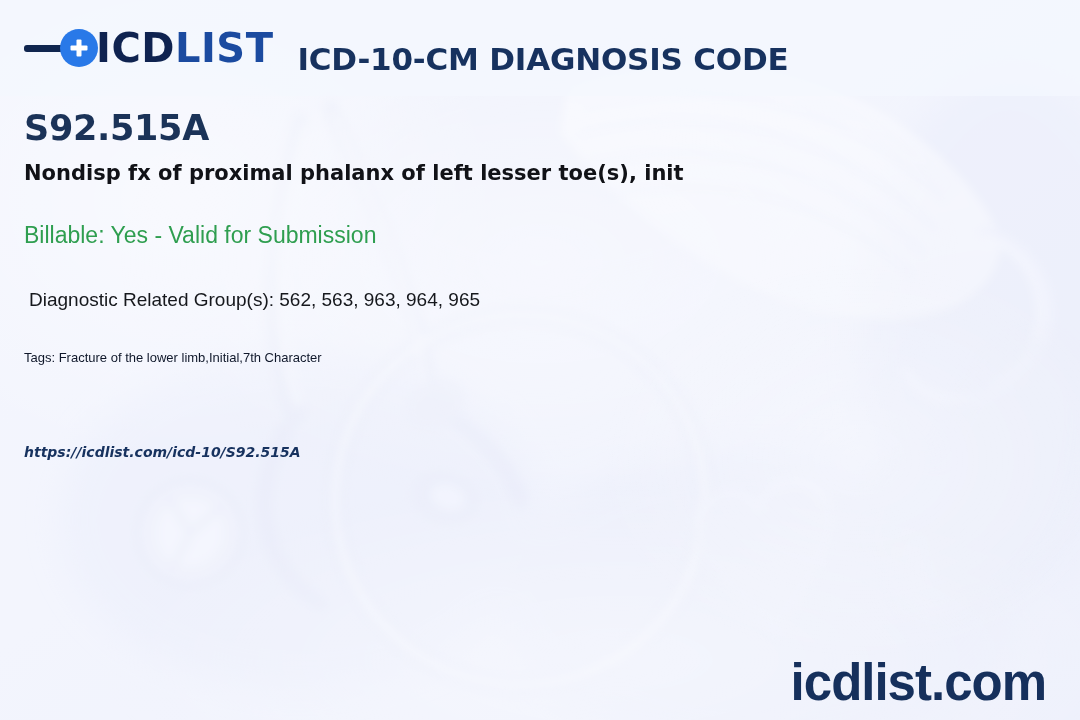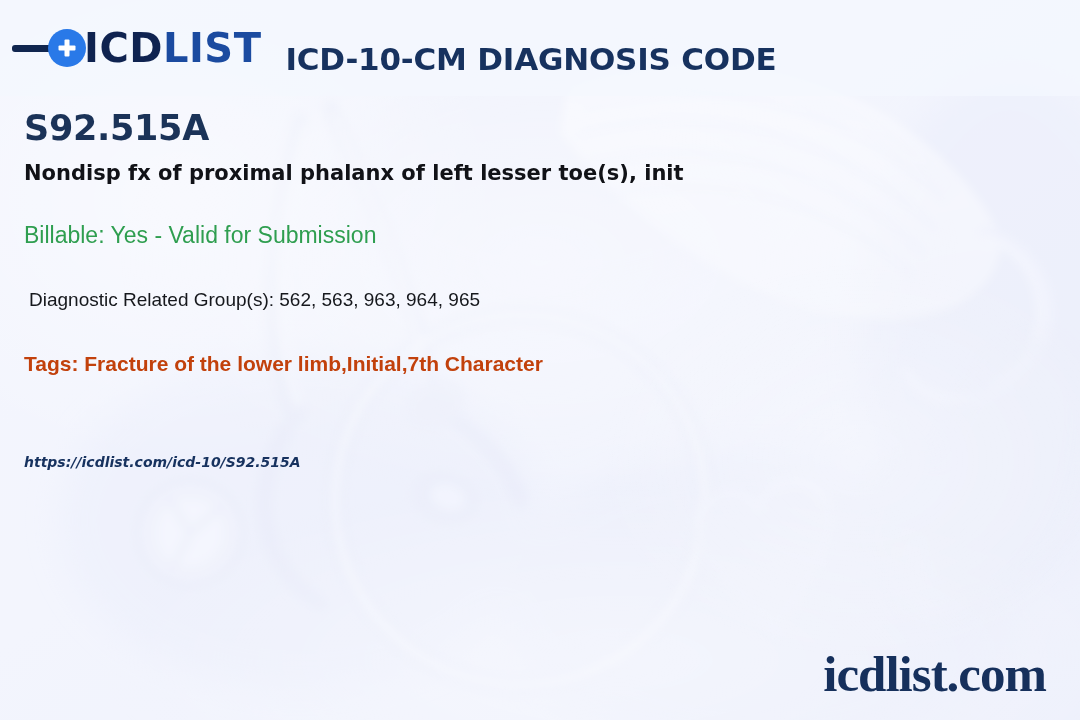--- a/index.html
+++ b/index.html
@@ -34,21 +34,21 @@
   .backdrop svg { display: block; }
 
   
   .header {
     position: absolute;
     left: 0; top: 0;
     width: 1080px;
     height: 96px;
     display: flex;
     align-items: center;
-    padding-left: 12px;
+    padding-left: 24px;
     box-sizing: border-box;
     z-index: 5;
   }
 
   .brand-logo {
     display: flex;
     align-items: center;
     height: 56px;
     flex: 0 0 auto;
   }
@@ -149,45 +149,44 @@
   .drg-line {
     font-family: "Liberation Sans", sans-serif;
     font-size: 19px;
     color: #16181d;
     line-height: 1.3;
     margin: 0 0 37px 5px;
   }
 
   .tags-line {
     font-family: "Liberation Sans", sans-serif;
-    font-size: 21px;
-    color: #c2410c;
+    font-size: 13px;
+    color: #0f172a;
     line-height: 1.3;
     margin: 0 0 76px 0;
-    font-weight: bold;
   }
 
   .source-url {
     font-family: "DejaVu Sans", sans-serif;
     font-weight: bold;
     font-size: 14px;
     color: #17325f;
     line-height: 1.3;
     margin: 0;
     text-decoration: none;
     display: inline-block;
     font-style: italic;
   }
 
   
   .footer-brand {
     position: absolute;
     right: 34px;
-    bottom: 20px;
-    font-family: Liberation Serif, serif;
+    bottom: 12px;
+    font-family: Liberation Sans, sans-serif;
     font-weight: bold;
     font-size: 51px;
     color: #16305c;
     letter-spacing: -1px;
     line-height: 1;
     z-index: 5;
     white-space: nowrap;
   }
 </style>
 </head>

